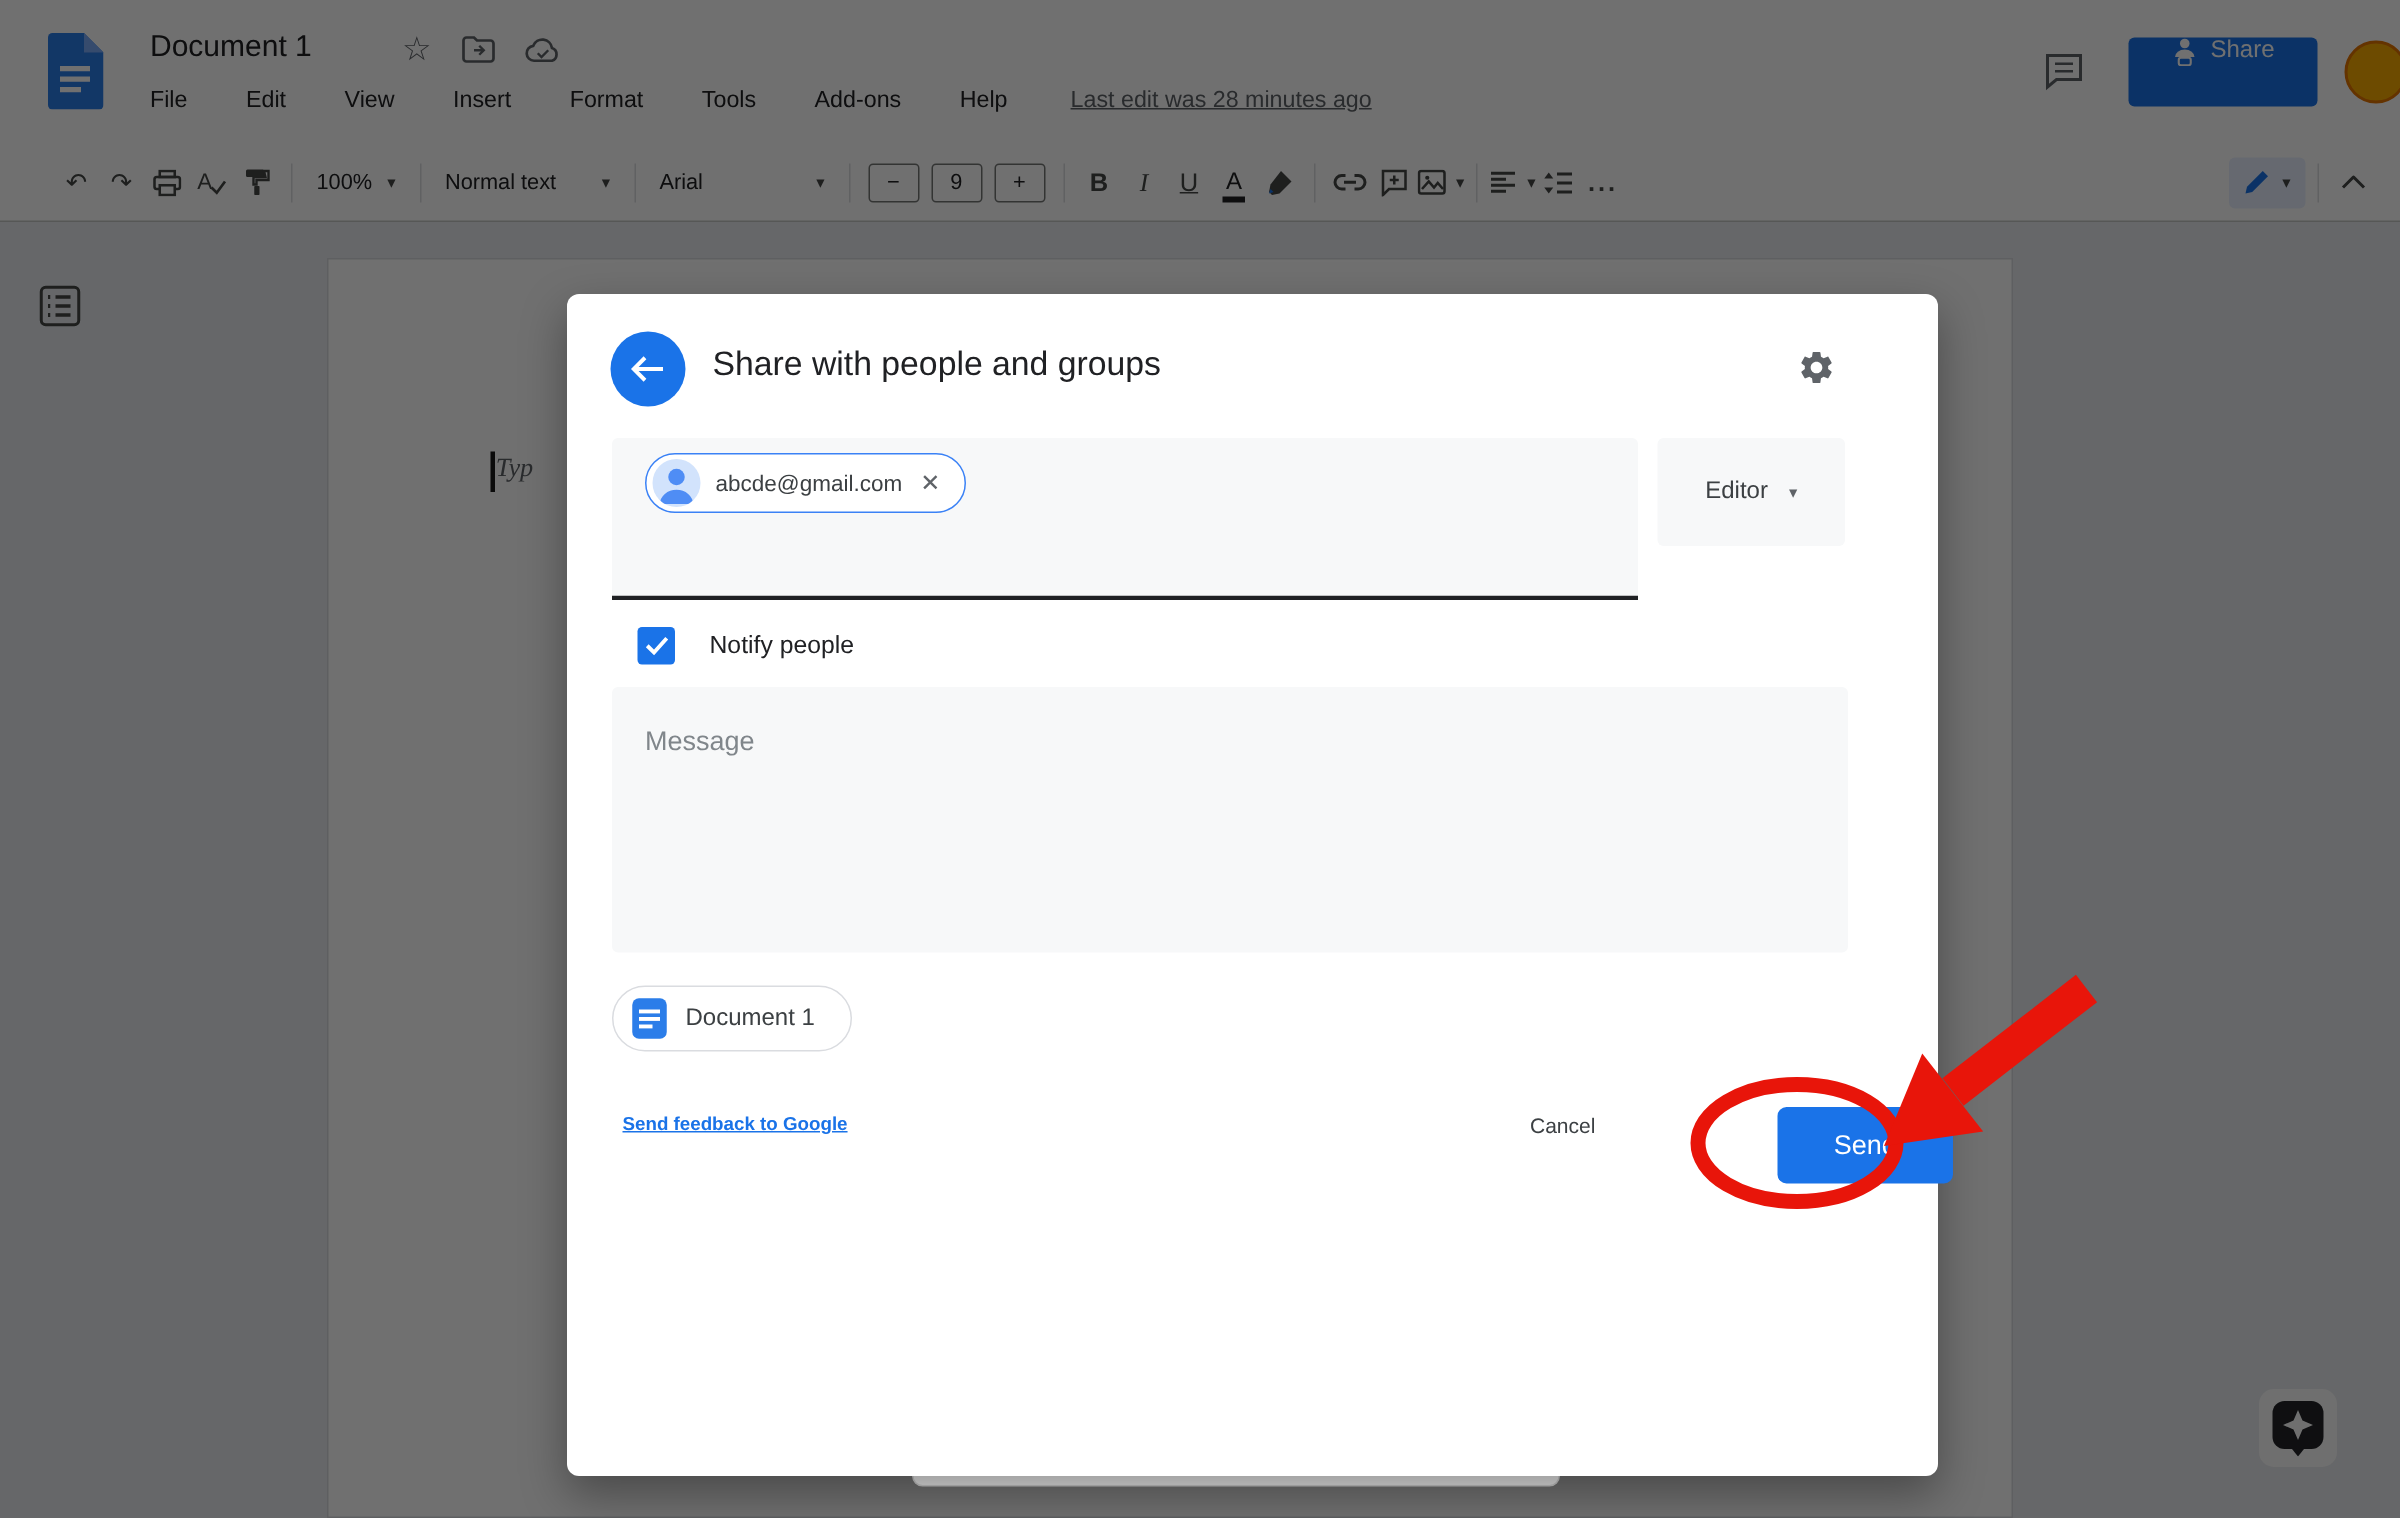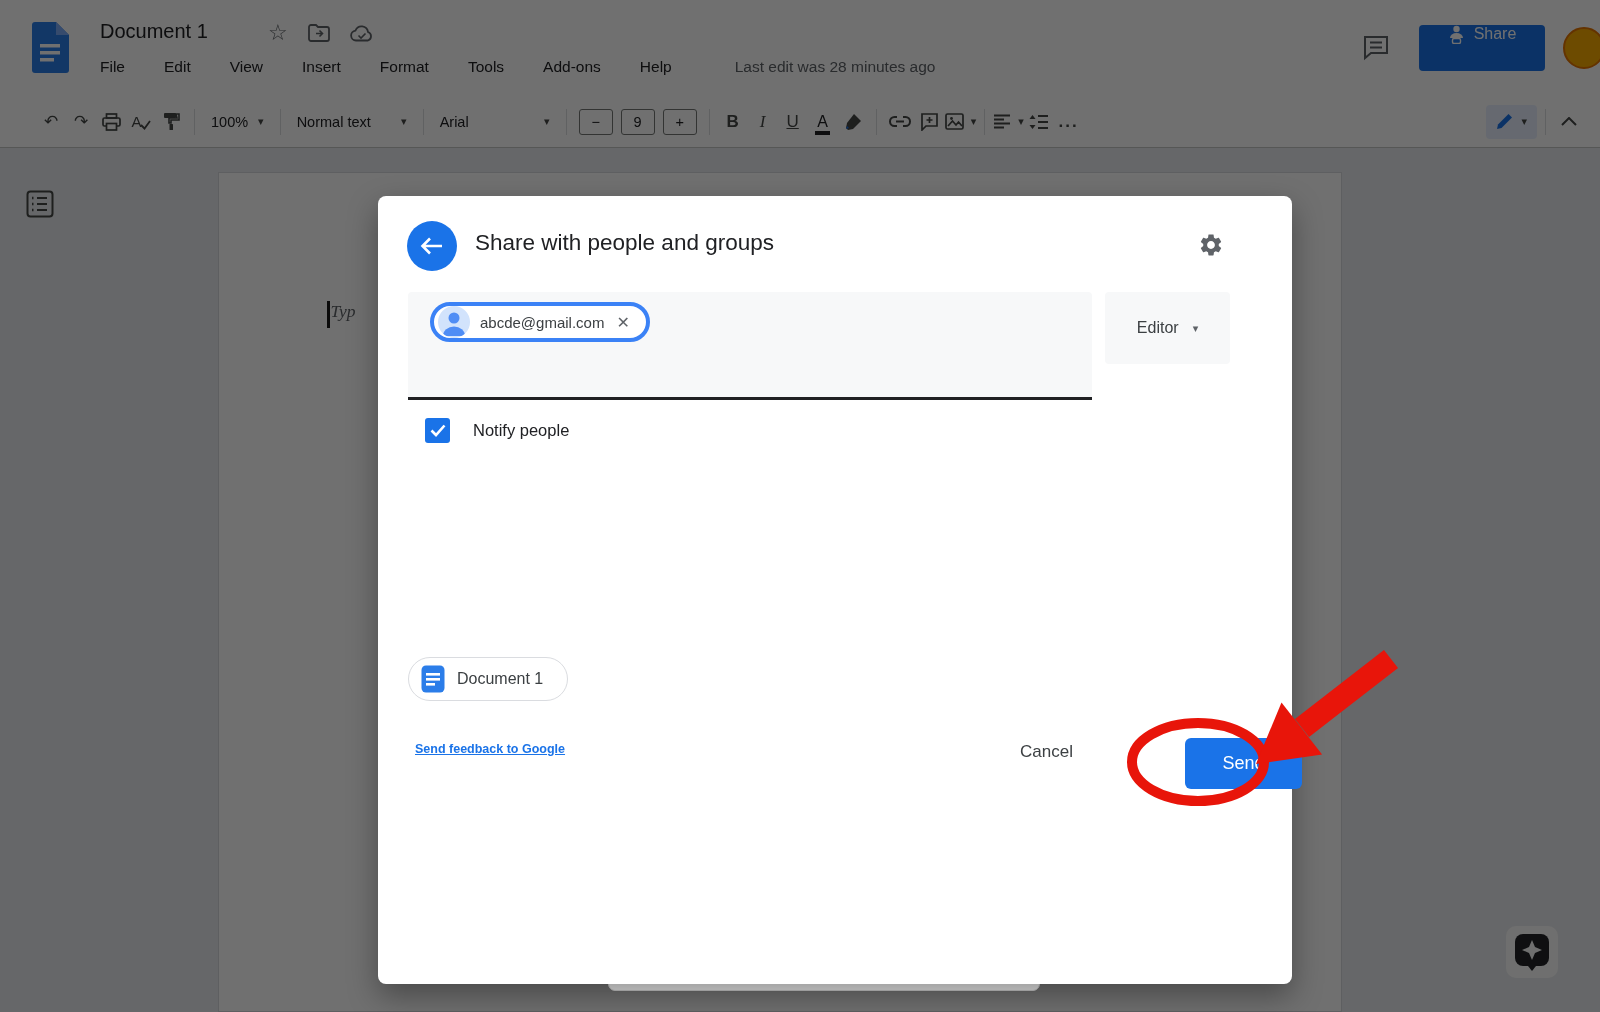--- a/index.html
+++ b/index.html
@@ -7,21 +7,21 @@
     font-family:"Liberation Sans", sans-serif; background:#e9ebee; }
 
   
   .header { position:absolute; left:0; top:0; width:1600px; height:96px; background:#fff; z-index:10; }
   .docs-logo { position:absolute; left:32px; top:22px; }
   .doc-title { position:absolute; left:100px; top:20px; font-size:20px; color:#202124; }
   .title-icons { position:absolute; left:268px; top:22px; display:flex; gap:20px; align-items:center; color:#5f6368; }
   .star-glyph { font-size:22px; line-height:22px; }
   .menu-row { position:absolute; left:100px; top:58px; display:flex; gap:39px; font-size:15.5px; color:#202124; }
   .menu-row span { cursor:default; }
-  .last-edit { color:#5f6368; margin-left:24px; }
+  .last-edit { color:#5f6368; text-decoration:underline; margin-left:3px; }
   .comment-top { position:absolute; left:1362px; top:33px; }
   .share-btn { position:absolute; left:1419px; top:25px; width:126px; height:46px; background:#1a73e8;
     border-radius:4px; color:#fff; font-size:16px; display:flex; align-items:flex-start; justify-content:center; gap:9px; }
   .avatar { position:absolute; left:1563px; top:27px; width:42px; height:42px; border-radius:50%;
     background:#f9ab00; border:2px solid #e37400; }
 
   
   .toolbar { position:absolute; left:0; top:96px; width:1600px; height:52px; background:#fff;
     border-bottom:1px solid #c4c7c5; display:flex; align-items:center; padding:0 16px 0 36px; z-index:10;
     color:#444746; }
@@ -56,41 +56,41 @@
 
   
   .dialog { position:absolute; left:378px; top:196px; width:914px; height:788px; background:#fff;
     border-radius:8px; box-shadow:0 12px 30px rgba(0,0,0,.35); z-index:100; }
   .back-btn { position:absolute; left:29px; top:25px; width:50px; height:50px; border-radius:50%;
     background:#1a73e8; display:flex; align-items:center; justify-content:center; }
   .dlg-title { position:absolute; left:97px; top:34px; font-size:22.5px; color:#202124; }
   .gear { position:absolute; left:820px; top:36px; }
   .email-field { position:absolute; left:30px; top:96px; width:684px; height:108px; background:#f7f8f9;
     border-bottom:3px solid #202124; border-radius:4px 4px 0 0; }
-  .chip { position:absolute; left:52px; top:106px; height:40px; background:#fff; border:4px solid #3b82f6;
+  .chip { position:absolute; left:52px; top:106px; height:40px; background:#fff; border:1px solid #3b82f6;
     border-radius:20px; display:flex; align-items:center; padding:0 14px 0 4px; gap:10px; }
   .chip-avatar { width:32px; height:32px; border-radius:50%; background:#d2e3fc; overflow:hidden;
     display:flex; align-items:center; justify-content:center; }
   .chip-email { font-size:15px; color:#3c4043; }
   .chip-x { font-size:16px; color:#5f6368; padding:0 2px; }
   .role-dd { position:absolute; left:727px; top:96px; width:125px; height:72px; background:#f7f8f9;
     border-radius:4px; display:flex; align-items:center; justify-content:center; gap:14px; }
   .role-label { font-size:16px; color:#3c4043; }
   .checkbox { position:absolute; left:47px; top:222px; width:25px; height:25px; background:#1a73e8;
     border-radius:3px; display:flex; align-items:center; justify-content:center; }
   .notify-label { position:absolute; left:95px; top:225px; font-size:16.5px; color:#202124; }
   .message-box { position:absolute; left:30px; top:262px; width:824px; height:177px; background:#f7f8f9;
     border-radius:4px; }
   .message-ph { position:absolute; left:22px; top:26px; font-size:18px; color:#80868b; }
   .doc-chip { position:absolute; left:30px; top:461px; height:44px; background:#fff; border:1px solid #dadce0;
     border-radius:22px; display:flex; align-items:center; gap:12px; padding:0 24px 0 12px; }
   .doc-chip-label { font-size:16px; color:#3c4043; }
   .feedback { position:absolute; left:37px; top:546px; font-size:12.5px; font-weight:bold; color:#1a73e8;
     text-decoration:underline; }
-  .cancel-btn { position:absolute; left:628px; top:538px; padding:8px 14px; font-size:17px; color:#3c4043; }
+  .cancel-btn { position:absolute; left:628px; top:538px; padding:8px 14px; font-size:14px; color:#3c4043; }
   .send-btn { position:absolute; left:761px; top:542px; width:117px; height:51px; background:#1a73e8;
     border-radius:6px; color:#fff; font-size:18px; display:flex; align-items:center; justify-content:center;margin-left:46px; }
 
   .annot { position:absolute; left:0; top:0; z-index:120; pointer-events:none; }
   svg { display:block; }
 </style>
 </head>
 <body>
 
 <div class="header">
@@ -306,20 +306,23 @@
     <span class="tb-caret" style="color:#5f6368;">▾</span>
   </div>
 
   <div class="checkbox">
     <svg width="16" height="13" viewBox="0 0 16 13">
         <path d="M1.5 6.5 L6 11 L14.5 1.5" fill="none" stroke="#fff" stroke-width="2.6"></path>
       </svg>
   </div>
   <div class="notify-label">Notify people</div>
 
+  <div class="message-box">
+    <span class="message-ph">Message</span>
+  </div>
 
   <div class="doc-chip">
     <svg width="24" height="28" viewBox="0 0 24 28">
       <rect x="0.5" y="0.5" width="23" height="27" rx="4.5" fill="#2b7de9"></rect>
       <rect x="5" y="8" width="14" height="2.6" fill="#fff"></rect>
         <rect x="5" y="13" width="14" height="2.6" fill="#fff"></rect>
         <rect x="5" y="18" width="9" height="2.6" fill="#fff"></rect>
     </svg>
     <span class="doc-chip-label">Document 1</span>
   </div>

